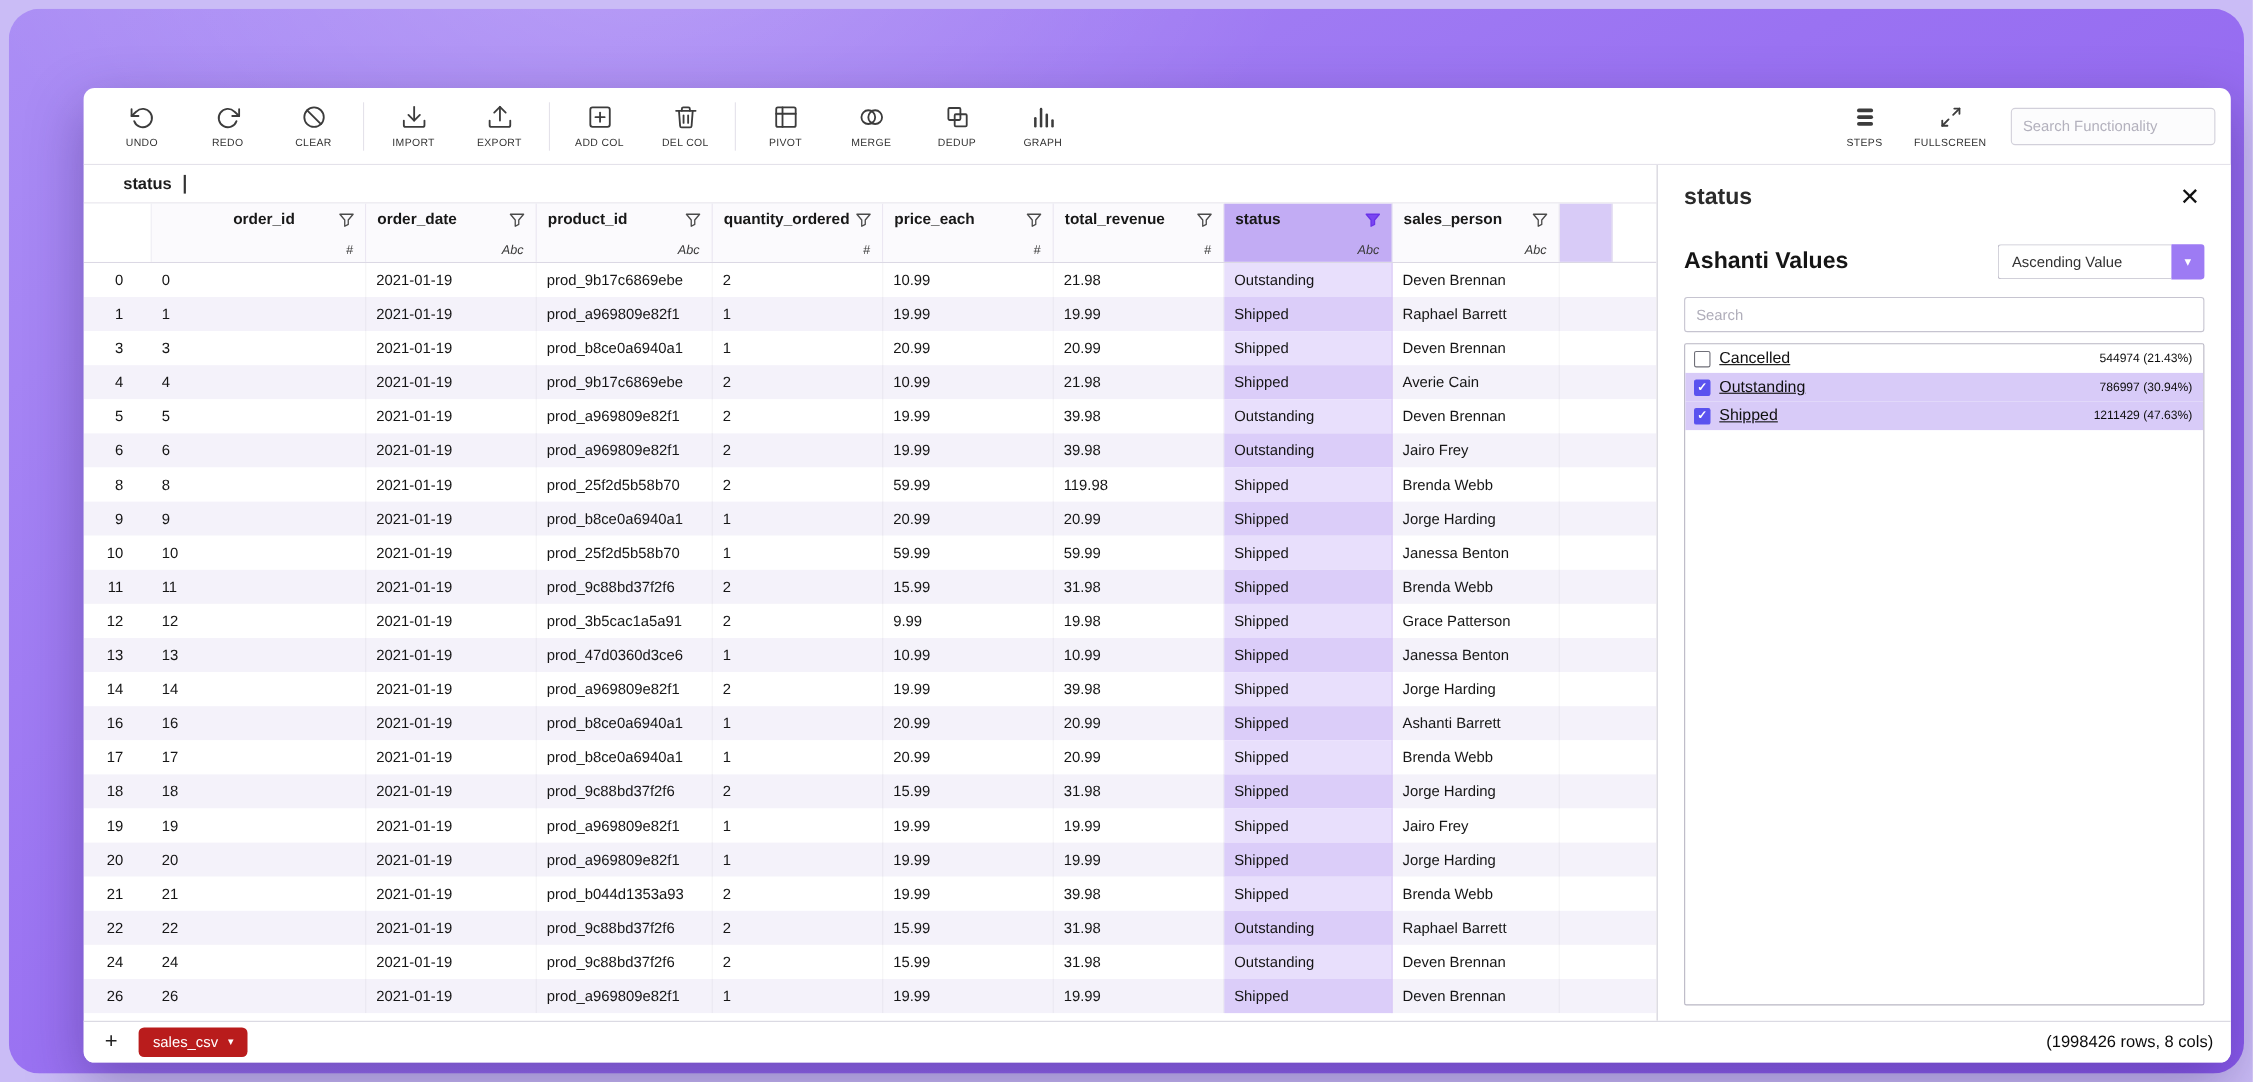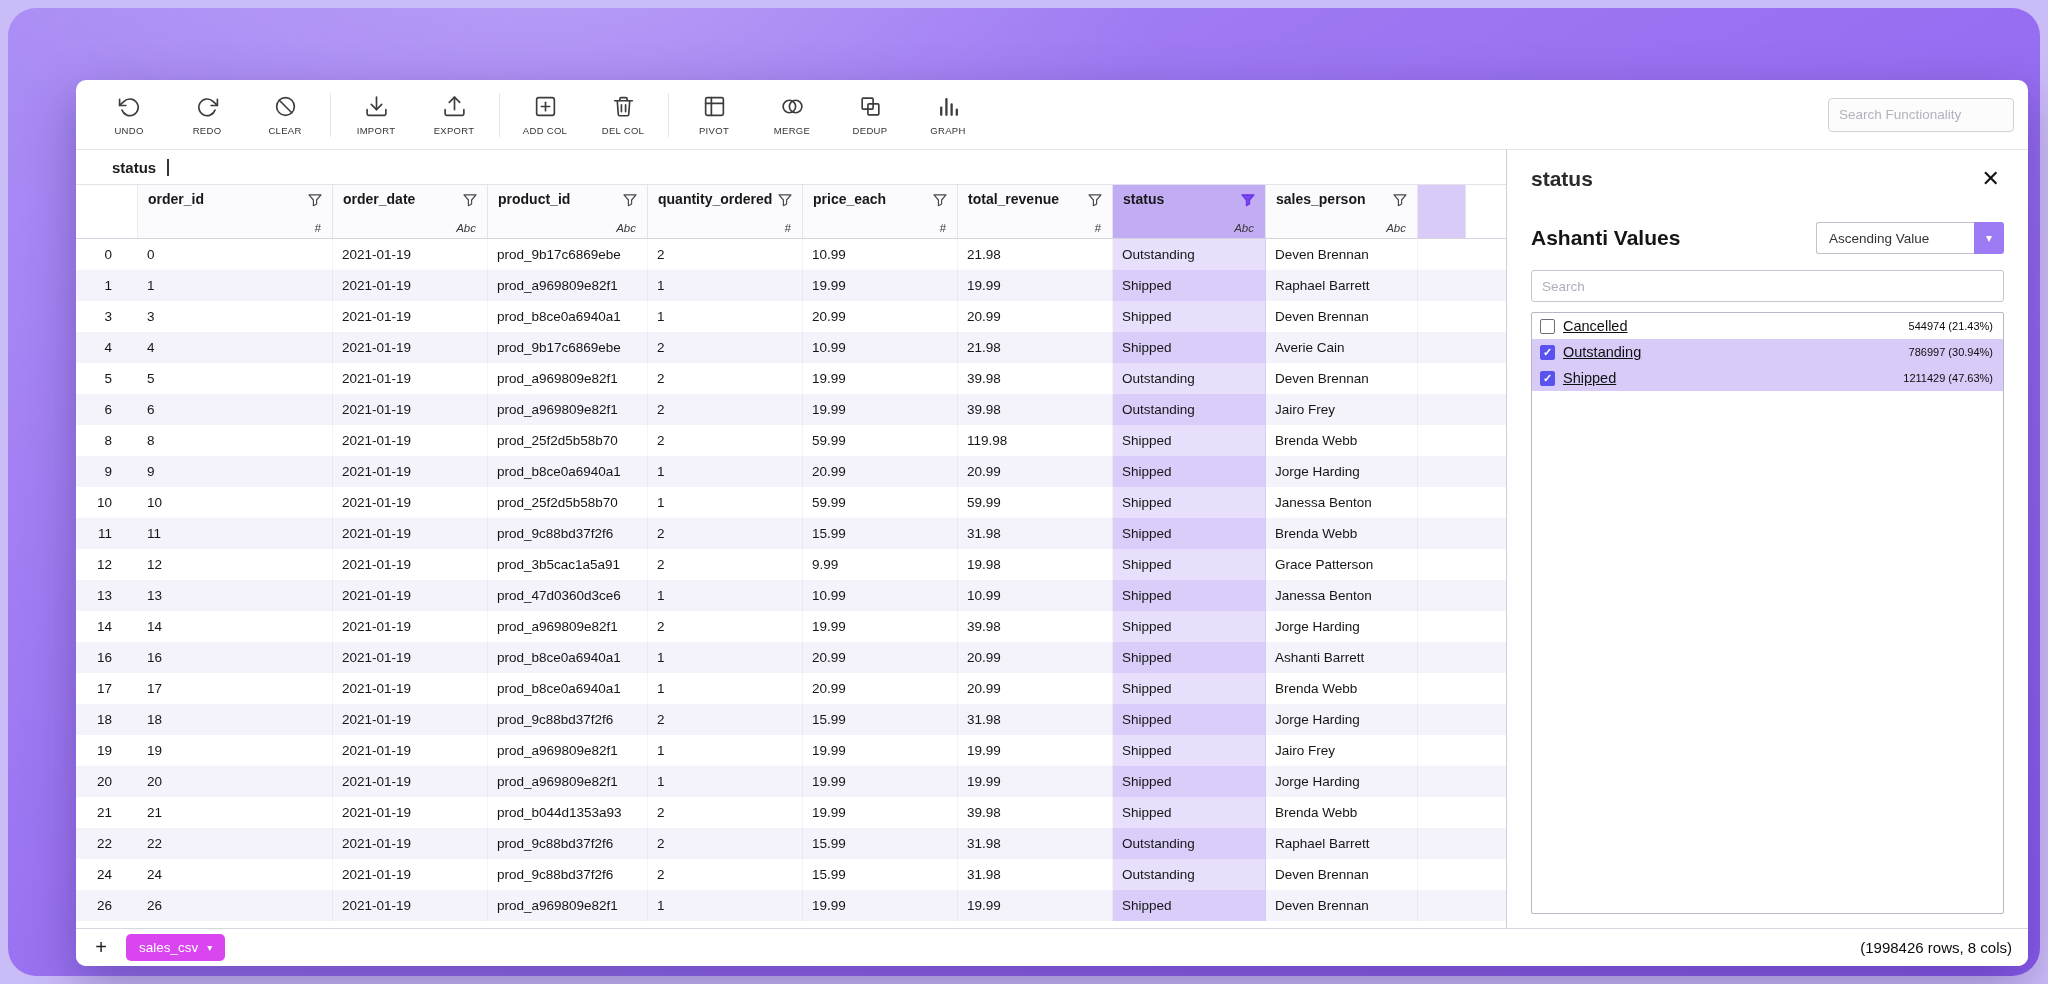--- a/index.html
+++ b/index.html
@@ -100,21 +100,21 @@
   .p-tab { flex: 1; display: flex; align-items: center; justify-content: center; font-size: 15px;
            color: #222; background: #fff; border-right: 1px solid #e2e0ea; cursor: pointer; }
   .p-tab:last-child { border-right: none; }
   .p-tab.active { background: #a488f0; color: #fff; }
 
   
   .footer { flex: 0 0 38px; border-top: 1px solid #d8d6e0; background: #fff;
             display: flex; align-items: center; padding: 0 12px; gap: 12px; }
   .f-add { width: 26px; height: 26px; border-radius: 4px; display: flex; align-items: center;
            justify-content: center; font-size: 20px; color: #222; cursor: pointer; }
-  .f-tab { background: #d946ef; color: #fff; border-radius: 5px; padding: 6px 13px; font-size: 13.5px;
+  .f-tab { background: #b91c1c; color: #fff; border-radius: 5px; padding: 6px 13px; font-size: 13.5px;
            display: flex; align-items: center; gap: 9px; cursor: pointer; }
   .f-caret { font-size: 10px; line-height: 1; }
   .f-spacer { flex: 1; }
   .f-status { font-size: 15px; color: #0b0b0b; padding-right: 4px; }
 </style>
 </head>
 <body>
 
 <div class="bg"></div>
 
@@ -228,34 +228,57 @@
               <line x1="5" y1="20" x2="5" y2="13"></line>
               <line x1="10" y1="20" x2="10" y2="5"></line>
               <line x1="15" y1="20" x2="15" y2="10"></line>
               <line x1="20" y1="20" x2="20" y2="15"></line>
             </svg>
           </span>
           <span class="tb-label">GRAPH</span>
         </div>
       </div>
     <div class="tb-spacer"></div>
+    <div class="tb-right">
+        <div class="tb-btn">
+          <span class="icon">
+            <svg viewBox="0 0 24 24" style="fill:#3c3c3c;stroke:none">
+              <rect x="5" y="4.5" width="14" height="3.2" rx="1.6"></rect>
+              <rect x="5" y="10.4" width="14" height="3.2" rx="1.6"></rect>
+              <rect x="5" y="16.3" width="14" height="3.2" rx="1.6"></rect>
+            </svg>
+          </span>
+          <span class="tb-label">STEPS</span>
+        </div>
+        <div class="tb-btn">
+          <span class="icon">
+            <svg viewBox="0 0 24 24">
+              <polyline points="15 4.5 19.5 4.5 19.5 9"></polyline>
+              <polyline points="9 19.5 4.5 19.5 4.5 15"></polyline>
+              <line x1="19.5" y1="4.5" x2="14" y2="10"></line>
+              <line x1="4.5" y1="19.5" x2="10" y2="14"></line>
+            </svg>
+          </span>
+          <span class="tb-label">FULLSCREEN</span>
+        </div>
+      </div>
     <input class="tb-search" type="text" placeholder="Search Functionality" style="">
   </div>
 
   <div class="content">
 
     <div class="leftcol">
       <div class="formula">
         <span>status</span>
         <span class="cursor"></span>
       </div>
       <div class="gridwrap">
         <div class="g-header">
             <div class="g-h-index"></div>
-            <div class="g-h-cell" style="flex: 0 0 195px;">
+            <div class="g-h-cell" style="flex: 0 0 195px; text-align: right;">
               <div class="g-h-name">order_id</div>
               <span class="icon funnel"><svg viewBox="0 0 16 16">
                   <path d="M2 2.8h12L9.6 8v4l-3.2 1.7V8z"></path>
                 </svg></span>
               <div class="g-h-type">#</div>
             </div>
             <div class="g-h-cell" style="flex: 0 0 155px;">
               <div class="g-h-name">order_date</div>
               <span class="icon funnel"><svg viewBox="0 0 16 16">
                   <path d="M2 2.8h12L9.6 8v4l-3.2 1.7V8z"></path>

